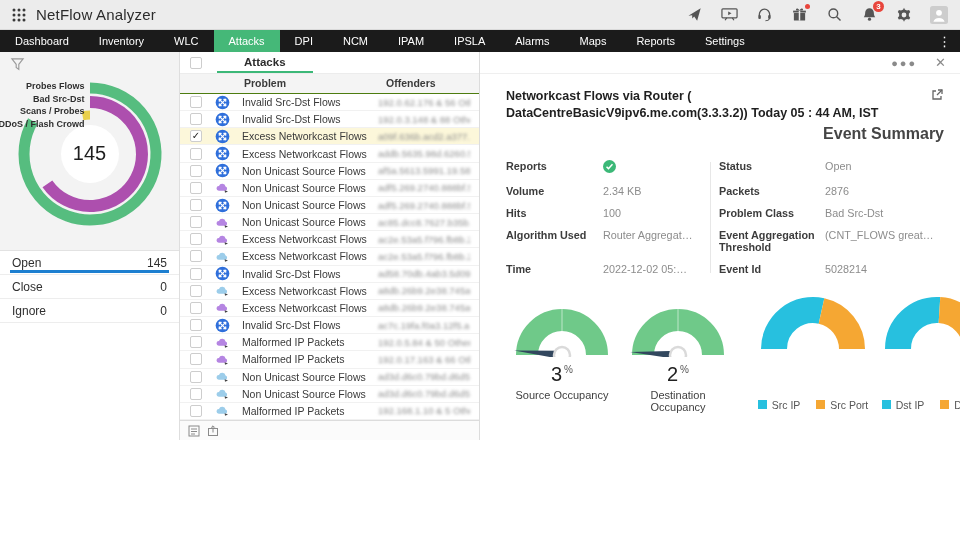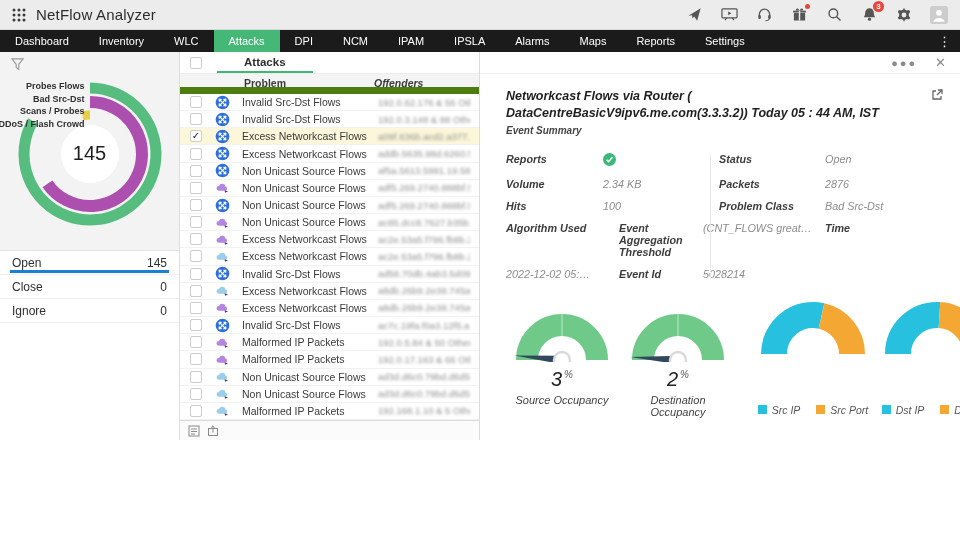--- a/index.html
+++ b/index.html
@@ -31,41 +31,41 @@
   .ring-labels div { font-size:9px; font-weight:bold; color:#2f2f2f; line-height:12.5px; white-space:nowrap; }
   .donut-center { position:absolute; left:54px; top:68px; width:60px; text-align:center; font-size:20px; color:#1e1e1e; z-index:2; }
   .status-card { flex:1; background:#fff; border-top:1px solid #e2e2e2; margin-top:4px; }
   .status-row { height:24px; display:flex; align-items:center; justify-content:space-between; padding:0 12px; border-bottom:1px solid #ededed; position:relative; font-size:12px; color:#2f2f2f; cursor:pointer; }
   .status-row .bar { position:absolute; left:10px; right:10px; bottom:1px; height:3px; background:#1d7fd0; }
 
   
   .listpanel { width:300px; background:#fff; border-right:1px solid #dcdcdc; display:flex; flex-direction:column; }
   .tabstrip { height:22px; display:flex; align-items:center; background:#fff; border-bottom:1px solid #ececec; }
   .tab { margin-left:15px; height:100%; display:flex; align-items:center; padding:0 27px; font-size:11.5px; font-weight:bold; color:#2d2d2d; border-bottom:2px solid #3cb878; cursor:pointer; }
-  .colheader { height:20px; background:#f4f4f4; border-bottom:7px solid #4d7c0f; position:relative; font-size:10.5px; font-weight:bold; color:#3a3a3a; }
+  .colheader { height:20px; background:#f4f4f4; border-bottom:1px solid #4d7c0f; position:relative; font-size:10.5px; font-weight:bold; color:#3a3a3a; }
   .colheader span { position:absolute; top:3px; }
-  .col-problem { left:64px; } .col-offenders { left:194px;font-style:italic; }
+  .col-problem { left:64px; } .col-offenders { left:206px; }
   .rows { flex:1; min-height:0; display:flex; flex-direction:column; }
   .row { flex:1; display:flex; align-items:center; padding-left:10px; border-bottom:1px solid #f1f1f1; position:relative; cursor:pointer; }
   .row.selected { background:#fcf7da; }
   .row .ricon { margin-left:13px; width:15px; height:15px; display:flex; align-items:center; }
   .row .problem { margin-left:12px; font-size:10.5px; color:#3a3a3a; white-space:nowrap; }
   .row .offenders { position:absolute; left:198px; font-size:9.5px; color:#8f8f8f; filter:blur(1.6px); white-space:nowrap; max-width:92px; overflow:hidden; }
   .cbx { width:12px; height:12px; border:1.5px solid #cdcdcd; border-radius:2px; background:#fff; flex:none; display:flex; align-items:center; justify-content:center; font-size:10px; color:#222; line-height:1; cursor:pointer; }
   .list-footer { height:20px; border-top:1px solid #dcdcdc; background:#fbfbfb; display:flex; align-items:center; gap:7px; padding-left:8px; }
 
   
   .detail { flex:1; background:#fff; display:flex; flex-direction:column; min-width:0; }
   .detail-strip { height:22px; display:flex; align-items:center; justify-content:flex-end; gap:18px; padding-right:14px; border-bottom:1px solid #efefef; }
   .dots { color:#8a8a8a; font-size:11px; letter-spacing:2px; cursor:pointer; }
   .close-x { color:#8a8a8a; font-size:13px; cursor:pointer; }
-  .detail-body { padding:14px 16px 0 26px;font-style:italic; }
+  .detail-body { padding:14px 16px 0 26px; }
   .title-row { display:flex; align-items:flex-start; }
   .dtitle { flex:1; font-size:12.5px; font-weight:bold; color:#1f1f1f; line-height:1.35; padding-right:16px; }
-  .dsub { margin-top:3px; font-size:10px; font-weight:bold; color:#454545; }
+  .dsub { margin-top:3px; font-size:16px; font-weight:bold; color:#454545;text-align:right; }
   .fields { margin-top:17px; display:grid; grid-template-columns:97px 100px 122px 1fr; row-gap:10px; position:relative; }
   .fields .lab { font-size:10.8px; font-weight:bold; color:#3c3c3c; padding-right:6px; }
   .fields .val { font-size:10.8px; color:#8c8c8c; white-space:nowrap; overflow:hidden; text-overflow:ellipsis; padding-right:10px; }
   .fields .c3 { padding-left:16px; }
   .vdivider { position:absolute; left:204px; top:2px; bottom:2px; width:1px; background:#e7e7e7; }
   .charts { display:flex; margin-top:26px; }
   .gaugeblock { width:104px; margin-left:4px; text-align:center; }
   .gaugeblock + .gaugeblock { margin-left:12px; }
   .gval { margin-top:2px; font-size:20px; color:#222; }
   .gval sup { font-size:10px; color:#555; margin-left:2px; }
@@ -538,20 +538,21 @@
             <div class="val">Open</div>
             <div class="lab">Volume</div>
             <div class="val">2.34 KB</div>
             <div class="lab c3">Packets</div>
             <div class="val">2876</div>
             <div class="lab">Hits</div>
             <div class="val">100</div>
             <div class="lab c3">Problem Class</div>
             <div class="val">Bad Src-Dst</div>
             <div class="lab">Algorithm Used</div>
+            <div class="val">Router Aggregation</div>
             <div class="lab c3">Event Aggregation Threshold</div>
             <div class="val">(CNT_FLOWS greater than eq...</div>
             <div class="lab">Time</div>
             <div class="val">2022-12-02 05:44--2022-12-...</div>
             <div class="lab c3">Event Id</div>
             <div class="val">5028214</div>
           </div>
         <div class="charts" id="charts">
             <div class="gaugeblock"><svg width="104" height="56" viewBox="0 0 104 56">
                 <path d="M17.00 54.00 A35 35 0 0 1 87.00 54.00" stroke="#6fc989" stroke-width="22" fill="none"></path>

